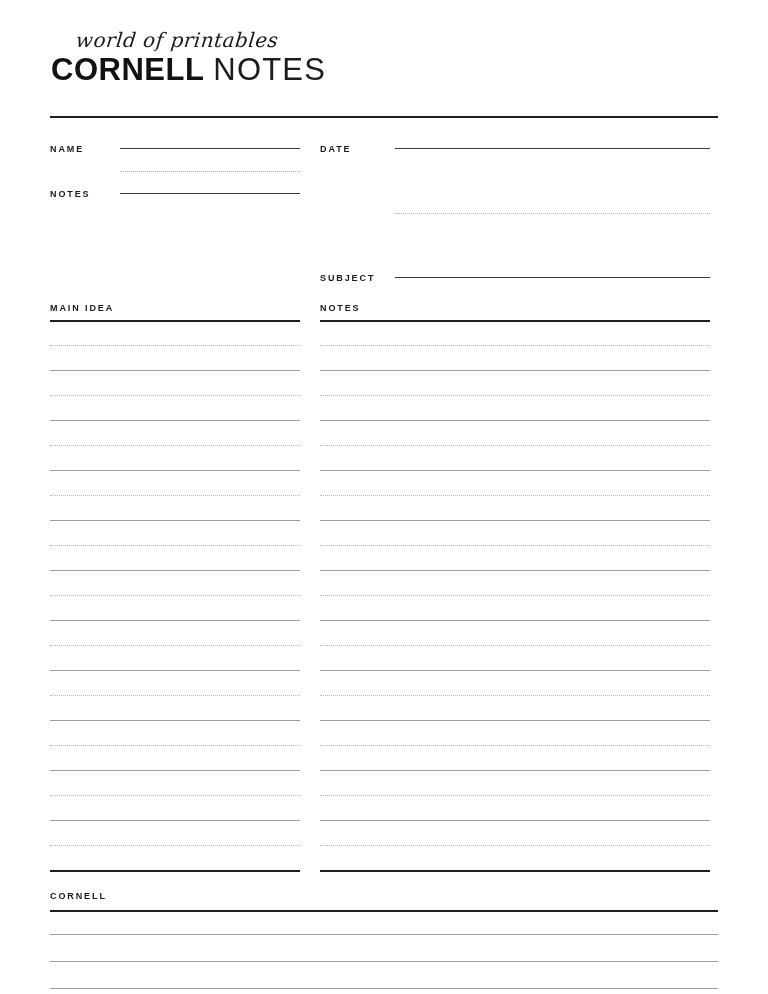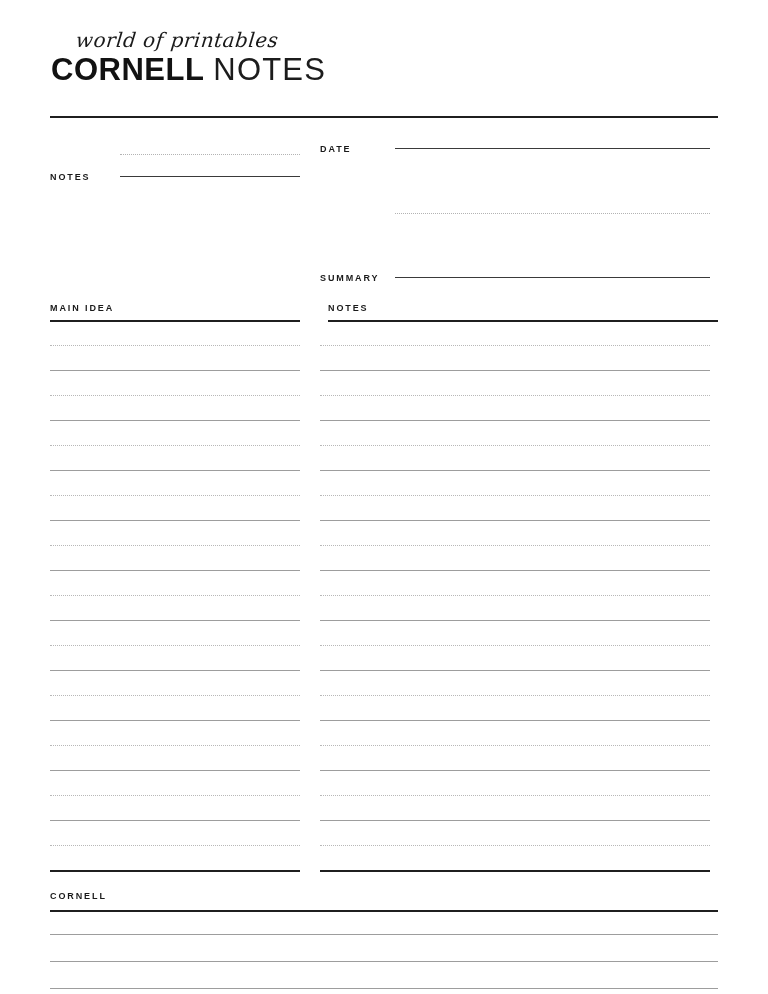--- a/index.html
+++ b/index.html
@@ -112,21 +112,20 @@
     align-items: center;
     height: 28px;
   }
   .meta-col.left  .spacer-dotted-row .pad { width: 70px; }
   .meta-col.right .spacer-dotted-row .pad { width: 75px; }
 
   
   .section-heads {
     display: flex;
     margin-top: 17px;
-    gap: 8px;
   }
   .section-head-col.left  { width: 250px; }
   .section-head-col.right { width: 390px; margin-left: 20px; }
   .section-head-col .lbl { display: block; margin-bottom: 7px; }
 
   
   .body-cols {
     display: flex;
     margin-top: 0;
   }
@@ -167,41 +166,45 @@
       <span class="bold">CORNELL</span>
       <span class="light">NOTES</span>
     </div>
   </div>
 
   <div class="rule-thick header-rule"></div>
 
   <div class="meta">
 
     <div class="meta-col left">
+      <div class="field-row">
+        <span class="lbl">NAME</span>
+        <span class="field-line"></span>
+      </div>
       <div class="spacer-dotted-row">
         <span class="pad"></span>
         <span class="field-line-dotted"></span>
       </div>
       <div class="field-row">
         <span class="lbl">NOTES</span>
         <span class="field-line"></span>
       </div>
     </div>
 
     <div class="meta-col right">
       <div class="field-row">
         <span class="lbl">DATE</span>
         <span class="field-line"></span>
       </div>
       <div class="spacer-dotted-row">
         <span class="pad"></span>
         <span class="field-line-dotted"></span>
       </div>
       <div class="field-row">
-        <span class="lbl">SUMMARY</span>
+        <span class="lbl">SUBJECT</span>
         <span class="field-line"></span>
       </div>
     </div>
 
   </div>
 
   <div class="section-heads">
     <div class="section-head-col left">
       <span class="lbl">MAIN IDEA</span>
       <div class="rule-thick"></div>

